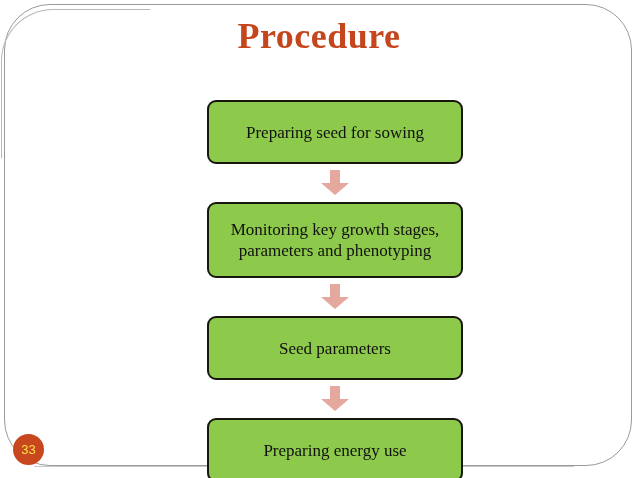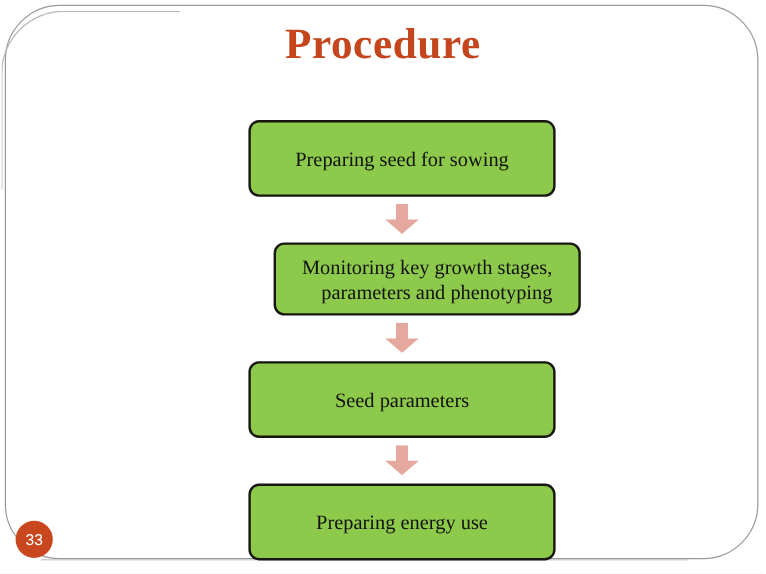--- a/index.html
+++ b/index.html
@@ -82,29 +82,29 @@
   .node {
     position: relative;
     width: 256px;
     box-sizing: border-box;
     background: #8dc94b;
     border: 2.5px solid #17170f;
     border-radius: 9px;
     display: flex;
     align-items: center;
     justify-content: center;
-    text-align: right;
+    text-align: center;
     color: #111111;
     font-family: "Liberation Serif", "DejaVu Serif", serif;
     font-size: 17px;
     line-height: 21px;
     padding: 4px 10px;
   }
   .node.h1 { height: 64px; }
-  .node.h2 { height: 61px; margin-left: 21px; }
+  .node.h2 { height: 76px; }
 
   .node-label {
     display: block;
     white-space: pre-line;
   }
 
   .connector {
     height: 38px;
     display: flex;
     align-items: center;
@@ -118,21 +118,21 @@
 
   
   .page-badge {
     position: absolute;
     left: 13px;
     top: 434px;
     width: 31px;
     height: 31px;
     border-radius: 50%;
     background: #c8471f;
-    color: #ffffff;
+    color: #fde047;
     display: flex;
     align-items: center;
     justify-content: center;
     font-family: "Liberation Sans", "DejaVu Sans", sans-serif;
     font-size: 13px;
     line-height: 13px;
   }
 </style>
 </head>
 <body>

